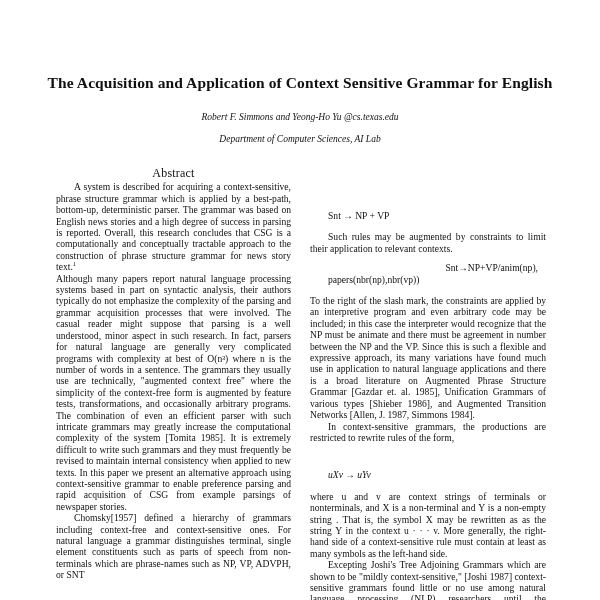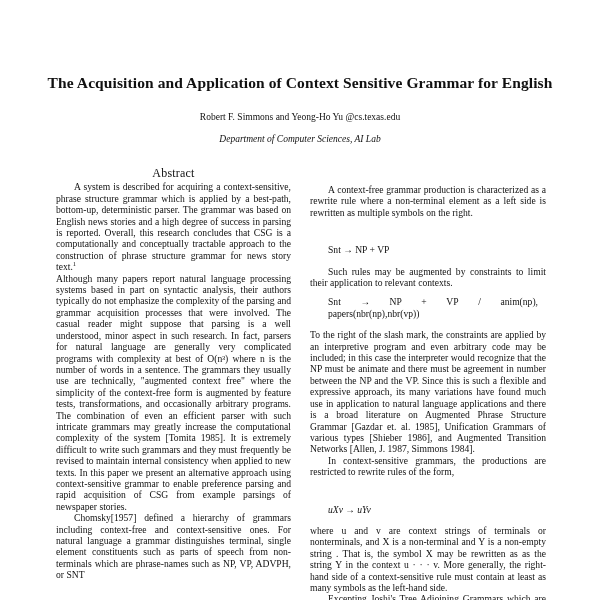--- a/index.html
+++ b/index.html
@@ -2,34 +2,34 @@
 <html><head>
 <meta charset="utf-8">
 <style>
   html, body { margin: 0; padding: 0; background: #ffffff; }
   body { width: 600px; height: 600px; overflow: hidden; position: relative;
          font-family: "Liberation Serif", "DejaVu Serif", serif; color: #111; }
   .page { position: absolute; left: 0; top: 0; width: 596px; height: 600px; }
   .title { position: absolute; left: 40px; width: 520px; top: 74px; text-align: center;
            font-weight: bold; font-size: 15.5px; line-height: 17px; letter-spacing: 0.1px; }
   .authors { position: absolute; left: 40px; width: 520px; top: 112px; text-align: center;
-             font-size: 9.5px; }
+             font-style: italic; font-size: 9.5px; }
   .affil { position: absolute; left: 40px; width: 520px; top: 133px; text-align: center;
            font-style: italic; font-size: 9.5px; line-height: 12px; }
   .col { position: absolute; font-size: 9.6px; line-height: 11.4px; text-align: justify; }
   .col-left { left: 56px; width: 235px; top: 168px; }
   .col-right { left: 310px; width: 236px; top: 184px; }
   .abstract-head { text-align: center; font-size: 12px; margin: 0 0 2px 0; letter-spacing: 0.2px; }
   p { margin: 0; }
   .indent { text-indent: 18px; }
   .section-head { font-weight: bold; font-size: 15px; margin: 22px 0 12px 0; }
   .section-head .num { display: inline-block; width: 24px; }
   .rule { margin: 26px 0 10px 18px; white-space: pre; }
   .rule2 { margin: 8px 0 10px 18px; }
-  .rule2 .row1 { display: flex; justify-content: space-between; width: 210px; }
+  .rule2 .row1 { display: flex; justify-content: flex-end; width: 210px; }
   .math { font-style: italic; font-family: Liberation Serif, serif; }
   sup { font-size: 6.5px; line-height: 0; }
 </style>
 </head>
 <body>
 
 <div class="page">
 
   <div class="title">The Acquisition and Application of Context Sensitive Grammar for English</div>
   <div class="authors">Robert F. Simmons and Yeong-Ho Yu @cs.texas.edu</div>
@@ -39,21 +39,20 @@
 
   <div class="col col-left">
     <div class="abstract-head">Abstract</div>
     <p class="indent"><span>A system is described for acquiring a context-sensitive, phrase structure grammar which is applied by a best-path, bottom-up, deterministic parser. The grammar was based on English news stories and a high degree of success in parsing is reported. Overall, this research concludes that CSG is a computationally and conceptually tractable approach to the construction of phrase structure grammar for news story text.</span><sup>1</sup></p>
 
     <p>Although many papers report natural language processing systems based in part on syntactic analysis, their authors typically do not emphasize the complexity of the parsing and grammar acquisition processes that were involved. The casual reader might suppose that parsing is a well understood, minor aspect in such research. In fact, parsers for natural language are generally very complicated programs with complexity at best of O(n³) where n is the number of words in a sentence. The grammars they usually use are technically, "augmented context free" where the simplicity of the context-free form is augmented by feature tests, transformations, and occasionally arbitrary programs. The combination of even an efficient parser with such intricate grammars may greatly increase the computational complexity of the system [Tomita 1985]. It is extremely difficult to write such grammars and they must frequently be revised to maintain internal consistency when applied to new texts. In this paper we present an alternative approach using context-sensitive grammar to enable preference parsing and rapid acquisition of CSG from example parsings of newspaper stories.</p>
     <p class="indent"><span>Chomsky[1957] defined a hierarchy of grammars including context-free and context-sensitive ones. For natural language a grammar distinguishes terminal, single element constituents such as parts of speech from non-terminals which are phrase-names such as NP, VP, ADVPH, or SNT</span></p>
   </div>
 
   <div class="col col-right">
-    <p class="indent">A context-free grammar production is characterized as a rewrite rule where a non-terminal element as a left side is rewritten as multiple symbols on the right.</p>
     <div class="rule">Snt → NP + VP</div>
     <p class="indent">Such rules may be augmented by constraints to limit their application to relevant contexts.</p>
     <div class="rule2">
       <div class="row1">
         <span>Snt</span>
         <span>→</span>
         <span>NP</span>
         <span>+</span>
         <span>VP</span>
         <span>/</span>

